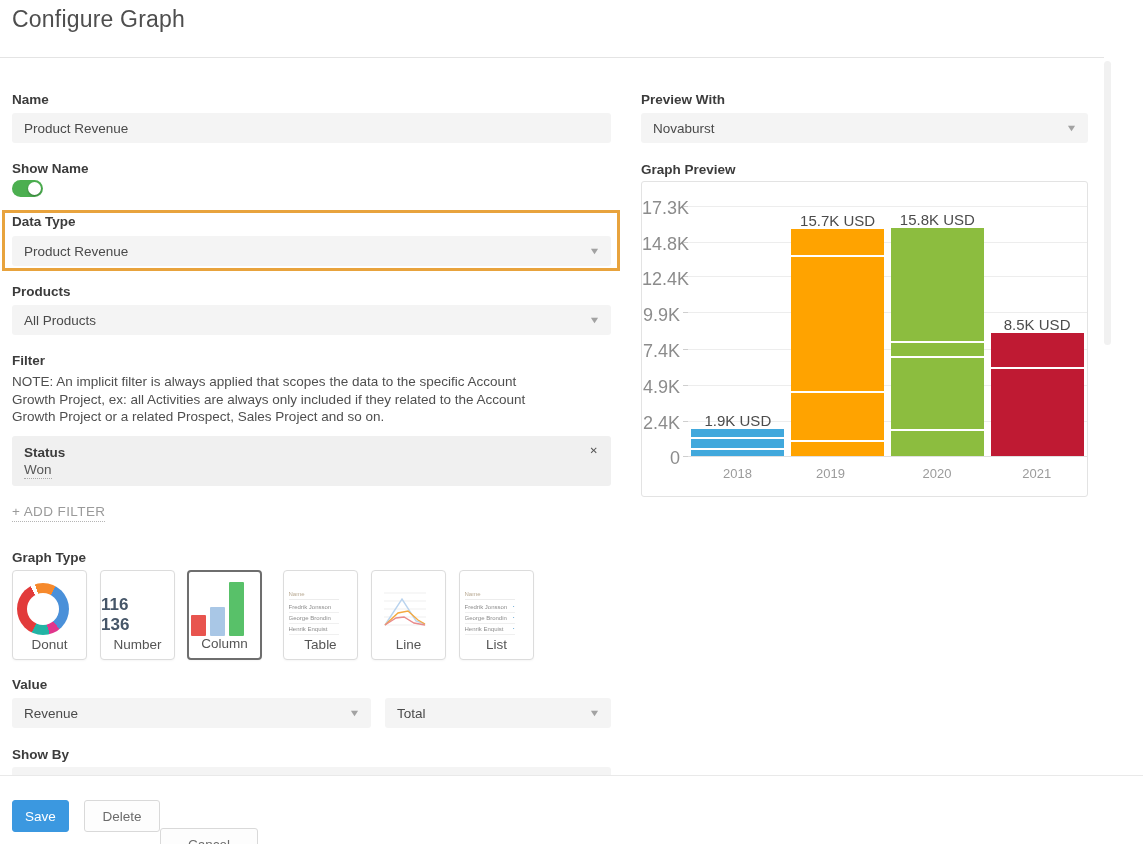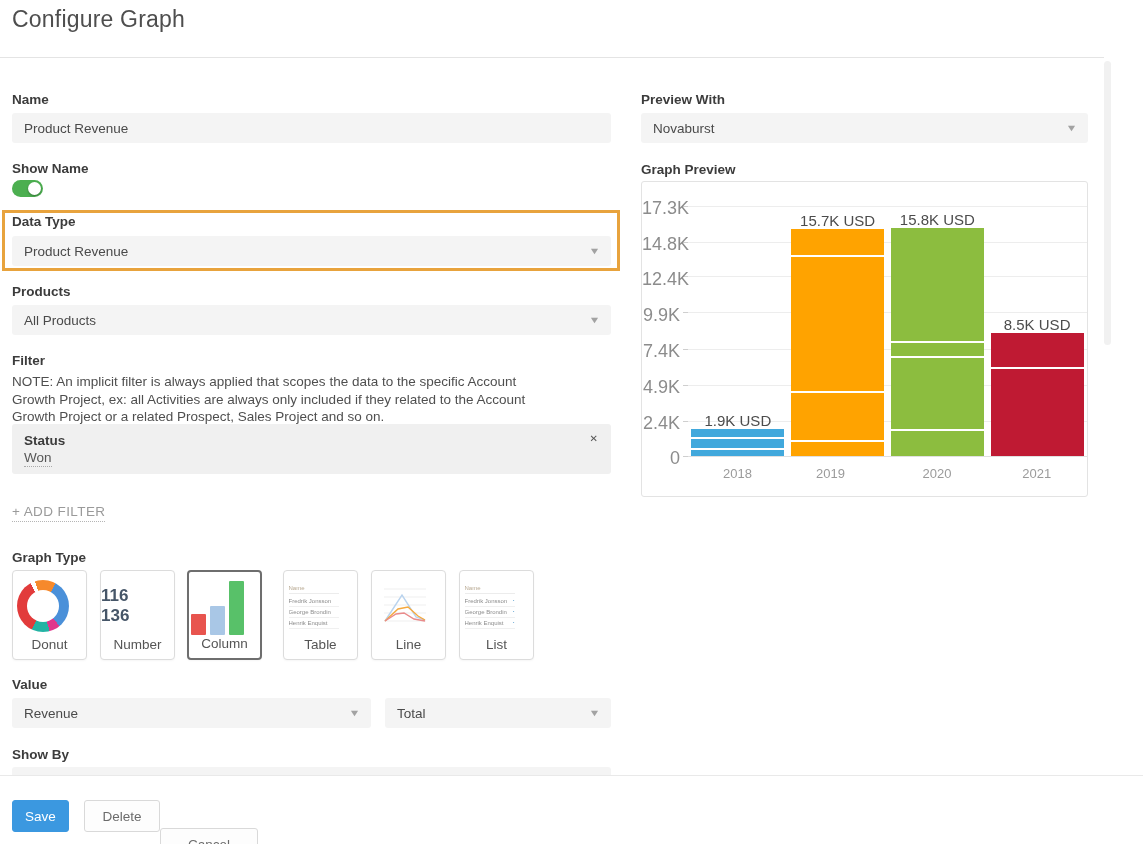--- a/index.html
+++ b/index.html
@@ -22,21 +22,21 @@
   .note-text { font-size:13.5px; font-weight:400; color:#4f4f4f; line-height:17.5px; width:548px; }
   .chip { background:#f0f0f0; border-radius:3px; }
   .chip .chip-field { font-size:13.5px; font-weight:700; color:#3c3c3c; }
   .chip .chip-value { font-size:13.5px; color:#565656; border-bottom:1px dotted #a9a9a9; display:inline-block; padding-bottom:1px; }
   .chip-close { position:absolute; right:13px; top:9px; font-size:10px; font-weight:700; color:#555; cursor:pointer; }
   .add-filter { font-size:13.5px; color:#9a9a9a; letter-spacing:.4px; border-bottom:1px dotted #b5b5b5; padding-bottom:2px; cursor:pointer; }
   .gcard { position:absolute; top:570px; width:75px; height:90px; background:#fff; border:1px solid #dcdcdc;
     border-radius:4px; box-shadow:0 1px 2px rgba(0,0,0,.04); cursor:pointer; overflow:hidden; }
   .gcard.selected { border:2px solid #6e6e6e; }
   .gcard .glabel { position:absolute; bottom:7px; left:0; right:0; text-align:center; font-size:13.5px; color:#555; }
-  .gcard .icon-wrap { position:absolute; top:6px; left:0; right:14px; height:58px; display:flex; align-items:center; justify-content:center; }
+  .gcard .icon-wrap { position:absolute; top:6px; left:0; right:14px; height:58px; display:flex; align-items:flex-end; justify-content:center; }
   .donut-ring { width:52px; height:52px; border-radius:50%;
     background:conic-gradient(from -18deg,#f6892c 0 13%,#4a90d9 13% 44%,#e0368c 44% 51%,#23b3a4 51% 62%,#e23b3b 62% 97%,#ffffff 97% 100%); position:relative; }
   .donut-ring::after { content:""; position:absolute; left:10px; top:10px; width:32px; height:32px; border-radius:50%; background:#fff; }
   .number-sample { font-size:17px; font-weight:600; color:#465668; }
   .colbars { display:flex; align-items:flex-end; gap:4px; height:56px; padding-top:2px; }
   .colbars div { width:15px; border-radius:1px; }
   .mini-table { width:50px; font-size:6px; line-height:8px; color:#8d8d8d; text-align:left; }
   .mini-table .mt-head { color:#b8a992; border-bottom:1px solid #ececec; padding-bottom:1px; margin-bottom:2px; }
   .mini-table .mt-row { border-bottom:1px solid #f0f0f0; padding:1px 0; white-space:nowrap; overflow:hidden; }
   .mini-table.list .mt-row::after { content:"▪"; float:right; color:#7ab3d9; font-size:4px; }
@@ -85,21 +85,21 @@
 
 <div class="abs field-label" style="left:12px;top:284px;">Products</div>
 <div class="abs dropdown" style="left:12px;top:305px;width:599px;">
   <span>All Products</span>
   <span class="caret">▼</span>
 </div>
 
 <div class="abs field-label" style="left:12px;top:353px;">Filter</div>
 <div class="abs note-text" style="left:12px;top:373px;">NOTE: An implicit filter is always applied that scopes the data to the specific Account Growth Project, ex: all Activities are always only included if they related to the Account Growth Project or a related Prospect, Sales Project and so on.</div>
 
-<div class="abs chip" style="left:12px;top:424px;width:599px;height:50px;">
+<div class="abs chip" style="left:12px;top:436px;width:599px;height:50px;">
   <div class="chip-field" style="position:absolute;left:12px;top:9px;">Status</div>
   <span class="chip-value" style="position:absolute;left:12px;top:26px;">Won</span>
   <span class="chip-close">✕</span>
 </div>
 
 <div class="abs add-filter" style="left:12px;top:504px;">+ ADD FILTER</div>
 
 <div class="abs field-label" style="left:12px;top:550px;">Graph Type</div>
 
 <div class="gcard" style="left:12px;">

